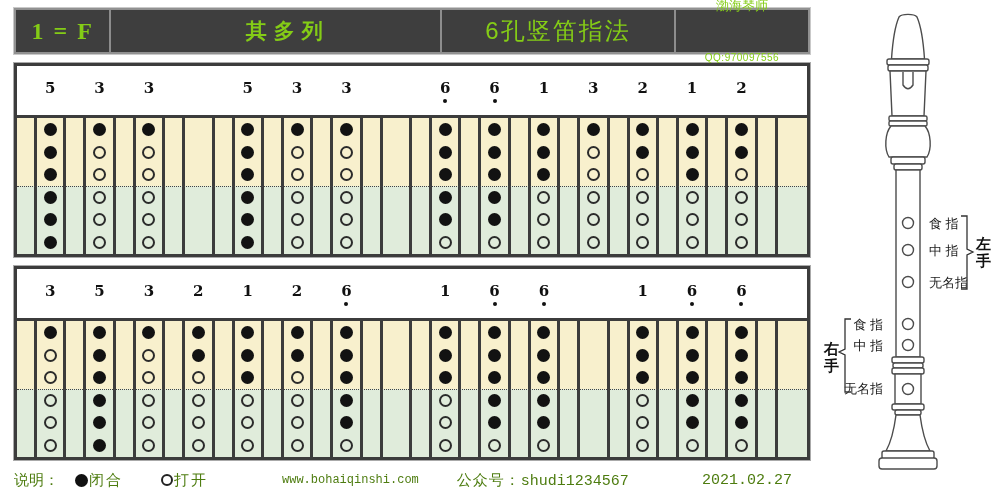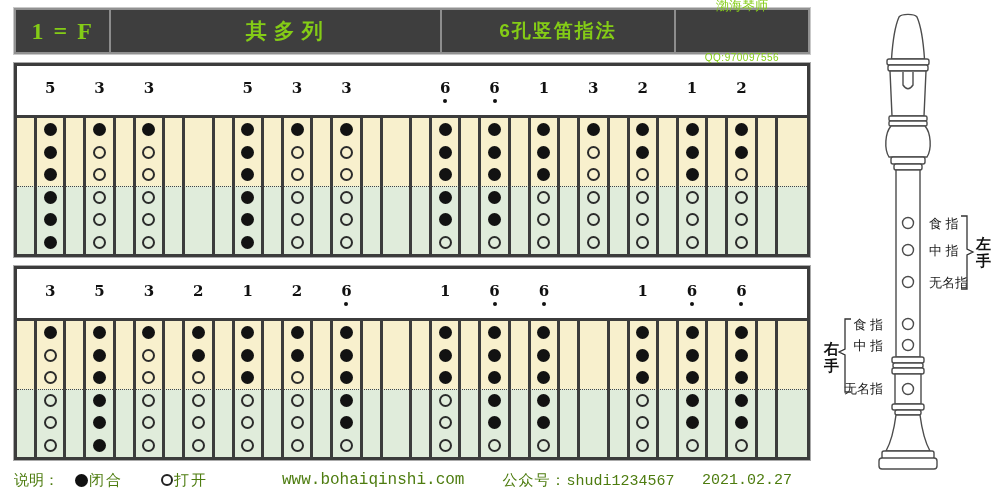--- a/index.html
+++ b/index.html
@@ -9,21 +9,21 @@
 
   
   .header{display:flex;height:42px;background:#3e3e3e;border:2px solid #919191;
           box-shadow:0 0 0 1px #c9c9c9;}
   .hcell{display:flex;flex-direction:column;align-items:center;justify-content:center;
          color:#84cc16;}
   .hcell + .hcell{border-left:2px solid #8d8d8d;}
   .h-key{width:98px;font-family:"Liberation Serif",serif;font-weight:bold;
          font-size:24px;letter-spacing:2px;}
   .h-title{flex:1 1 320px;font-size:21px;font-weight:bold;letter-spacing:7px;padding-left:24px;}
-  .h-sub{flex:0 0 232px;font-size:19px;font-weight:bold;letter-spacing:2px;}
+  .h-sub{flex:0 0 232px;font-size:24px;font-weight:normal;letter-spacing:2px;}
   .h-author{flex:0 0 132px;font-size:13px;line-height:1.35;gap:36px;}
   .h-author .qq{font-size:10px;letter-spacing:0.5px;}
 
   
   .panel{border:3px solid #3c3c3c;box-shadow:0 0 0 1px #aaaaaa;margin-top:9px;}
   .panel.first{margin-top:9px;}
   .notes-strip{height:49px;background:#ffffff;border-bottom:3px solid #3c3c3c;
                display:flex;}
   .nslot{flex:1;display:flex;}
   .nspacer{flex:0 0 17px;}
@@ -47,21 +47,21 @@
   .hole.open{border:2px solid #2b2b2b;background:transparent;}
 
   
   .legend{display:flex;align-items:center;height:26px;margin-top:7px;
           font-size:15px;color:#4d7c0f;}
   .lg-dot{width:13px;height:13px;border-radius:50%;background:#111;
           display:inline-block;margin-left:16px;}
   .lg-circ{width:12px;height:12px;border-radius:50%;border:2px solid #222;
            box-sizing:border-box;display:inline-block;margin-left:38px;}
   .lg-word{margin-left:1px;letter-spacing:2px;}
-  .lg-url{margin-left:74px;font-family:"Liberation Mono",monospace;font-size:16px;}
+  .lg-url{margin-left:74px;font-family:"Liberation Mono",monospace;font-size:12px;}
   .lg-wechat{margin-left:38px;letter-spacing:1px;}
   .lg-wechat .id{font-family:"Liberation Mono",monospace;letter-spacing:0;}
   .lg-date{margin-left:auto;margin-right:18px;font-family:"Liberation Mono",monospace;}
 
   
   .recorder-wrap{position:absolute;left:820px;top:0;width:176px;height:500px;}
   svg text{font-family:"Liberation Sans",sans-serif;}
 </style>
 </head>
 <body>

